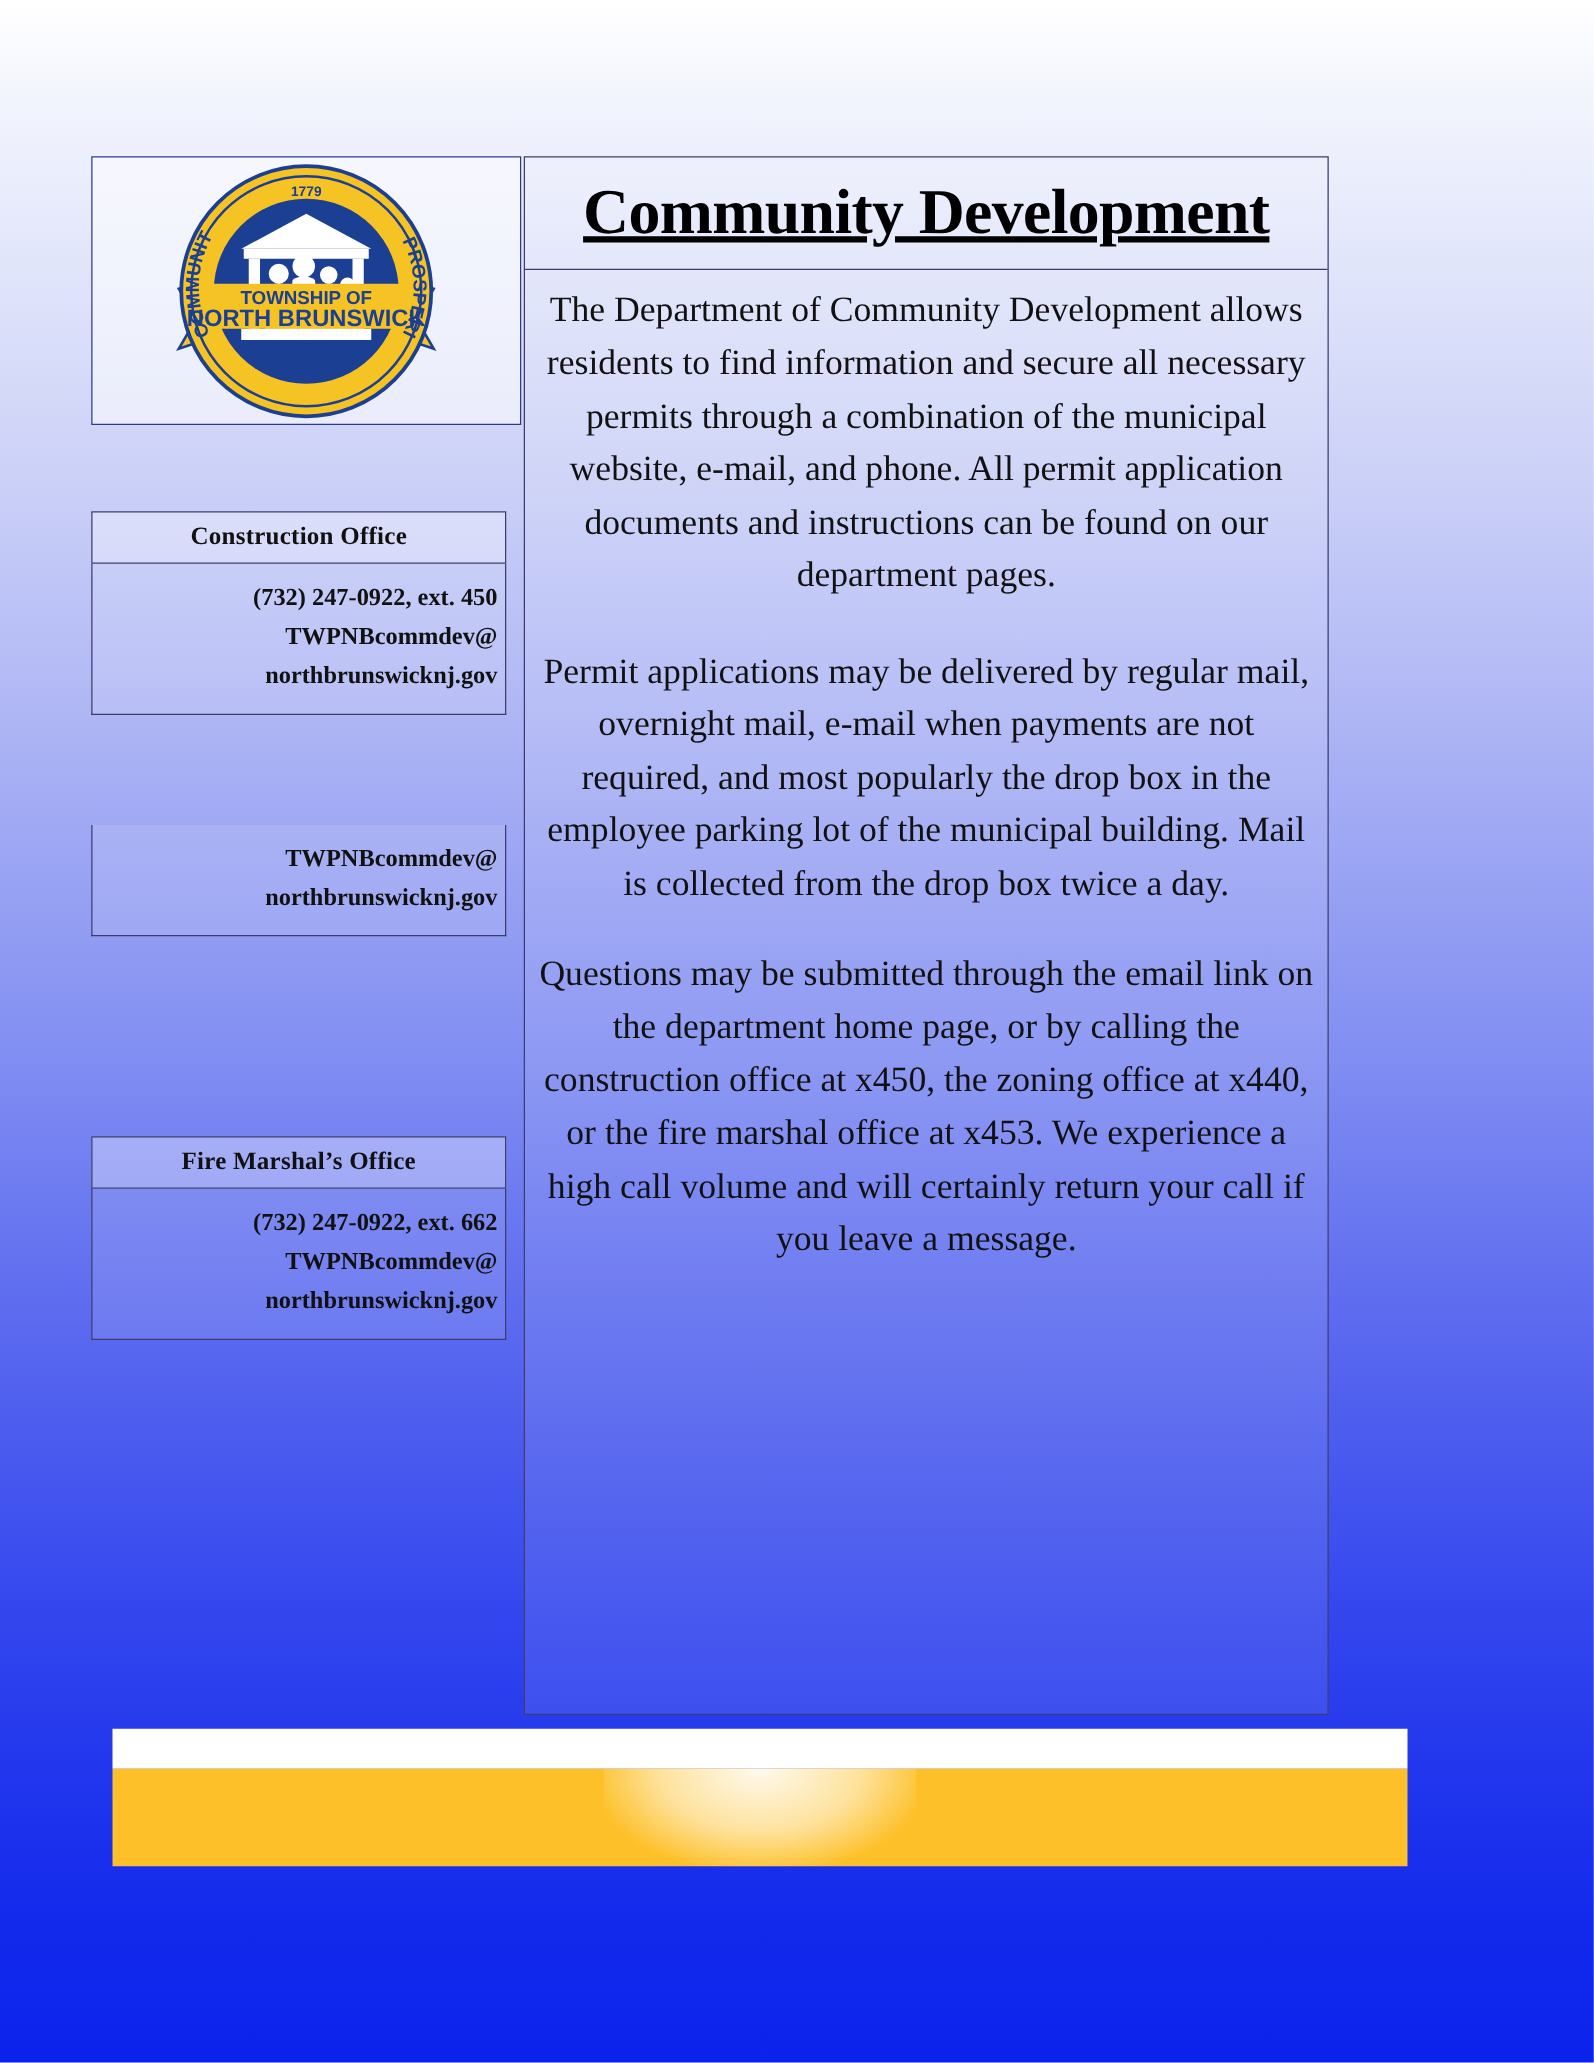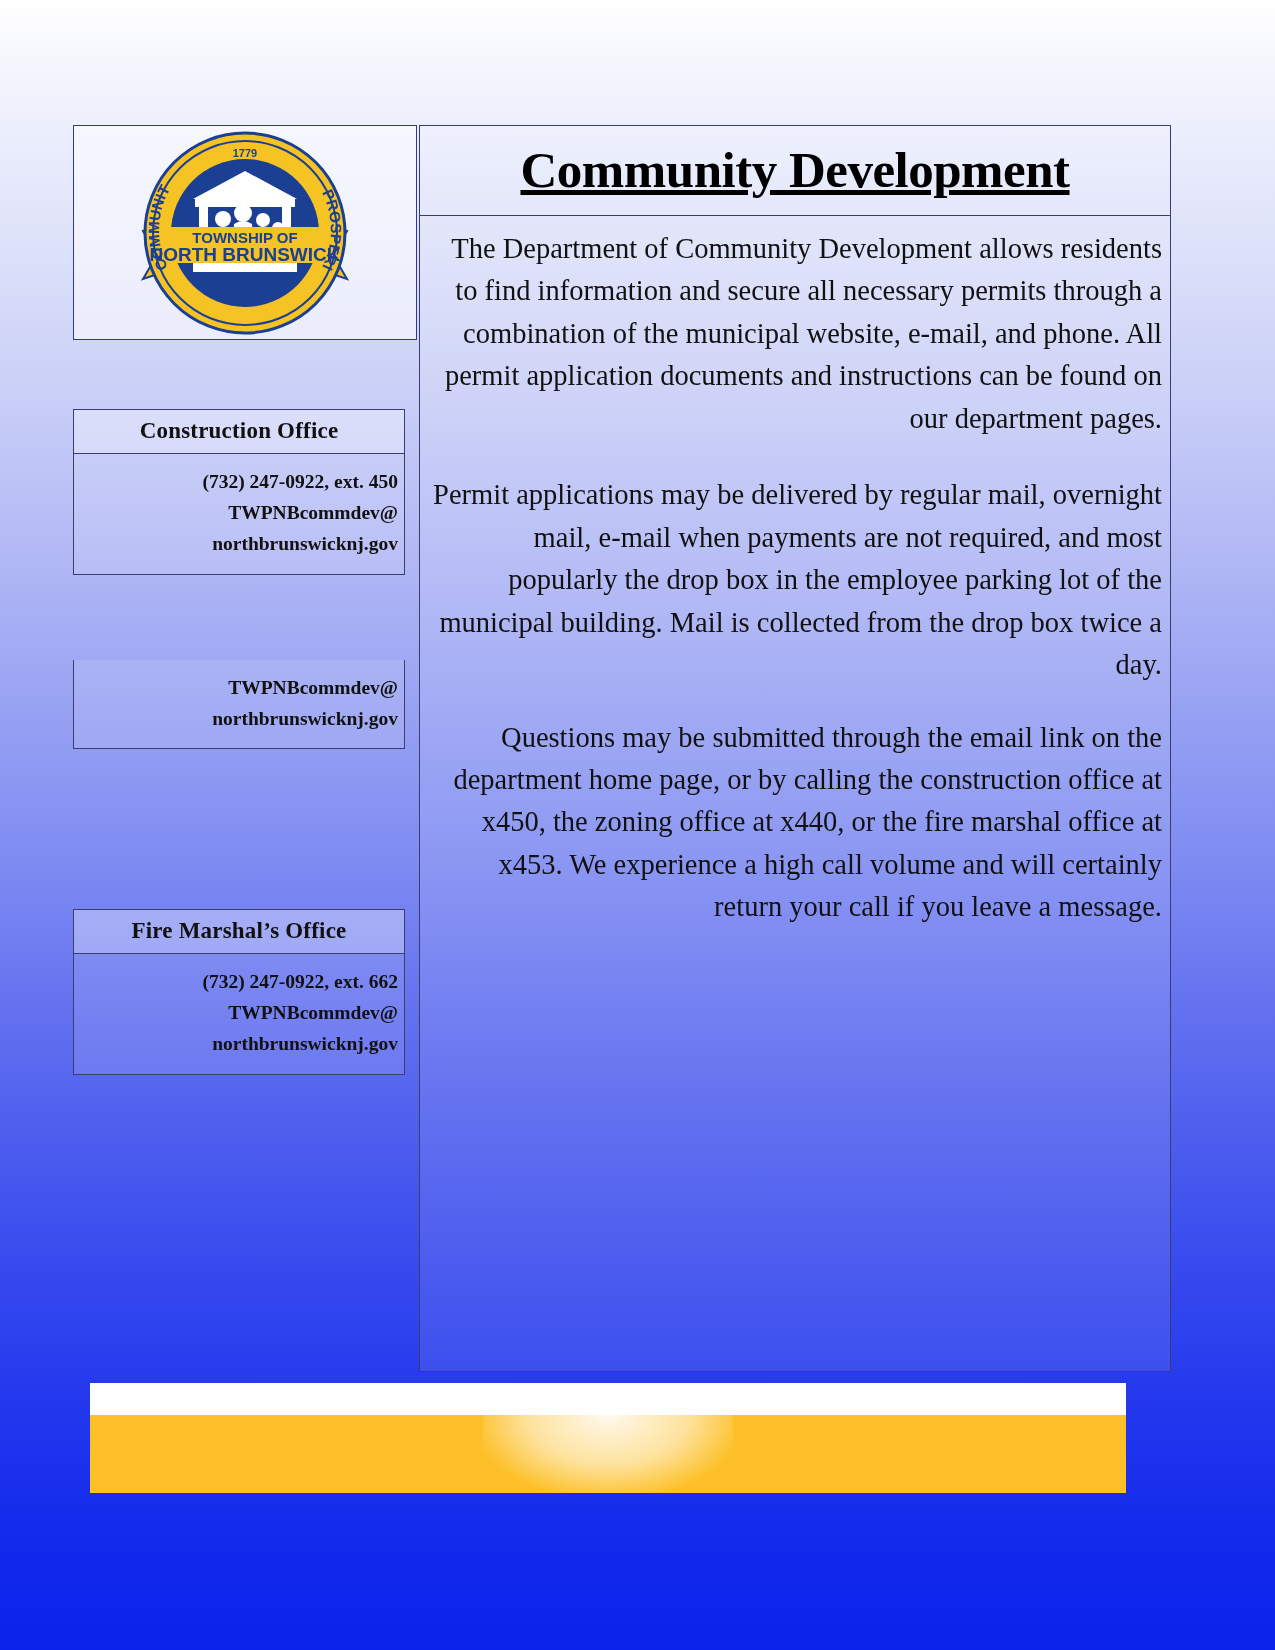--- a/index.html
+++ b/index.html
@@ -61,21 +61,21 @@
     position: absolute;
     left: 73px;
     width: 332px;
   }
   .contact-title {
     border: 1px solid #3c3c6e;
     background: rgba(255,255,255,0.35);
     box-sizing: border-box;
     text-align: center;
     font-weight: bold;
-    font-size: 23px;
+    font-size: 20px;
     color: #111;
     padding: 8px 0 9px 0;
     letter-spacing: 0.2px;
   }
   .contact-body {
     border: 1px solid #3c3c6e;
     border-top: none;
     box-sizing: border-box;
     text-align: right;
     font-weight: bold;
@@ -87,21 +87,21 @@
   }
   .contact-body .line {
     display: block;
   }
 
   
   .main-panel {
     position: absolute;
     left: 419px;
     top: 125px;
-    width: 752px;
+    width: 644px;
     height: 1247px;
     border: 1px solid #3c3c6e;
     box-sizing: border-box;
     background: rgba(255,255,255,0.10);
   }
   .main-title-wrap {
     border-bottom: 1px solid #3c3c6e;
     height: 90px;
     box-sizing: border-box;
     display: flex;
@@ -119,21 +119,20 @@
   }
   .main-body {
     padding: 12px 8px 0 8px;
     font-size: 28.5px;
     line-height: 1.49;
     color: #111;
     text-align: center;
   }
   .main-body p {
     margin: 0 0 30px 0;
-    text-align: right;
   }
   .main-body p:first-child {
     margin-bottom: 34px;
   }
 
   
   .ribbon {
     position: absolute;
     left: 90px;
     top: 1383px;

